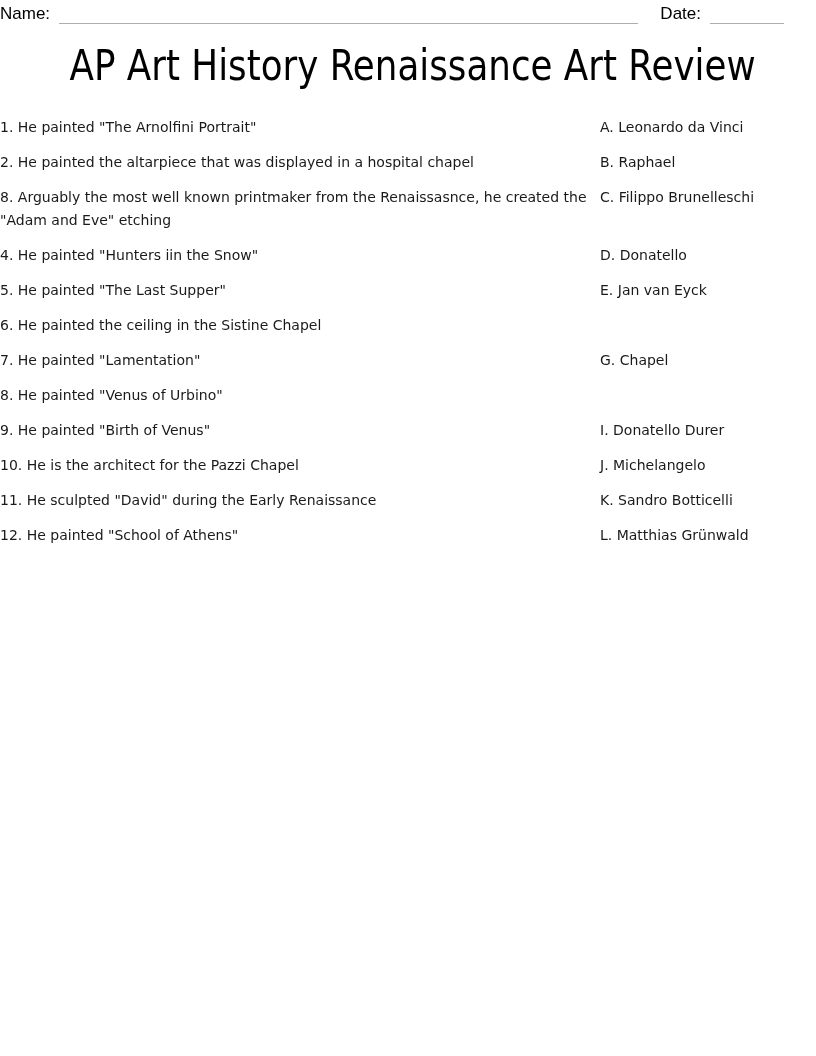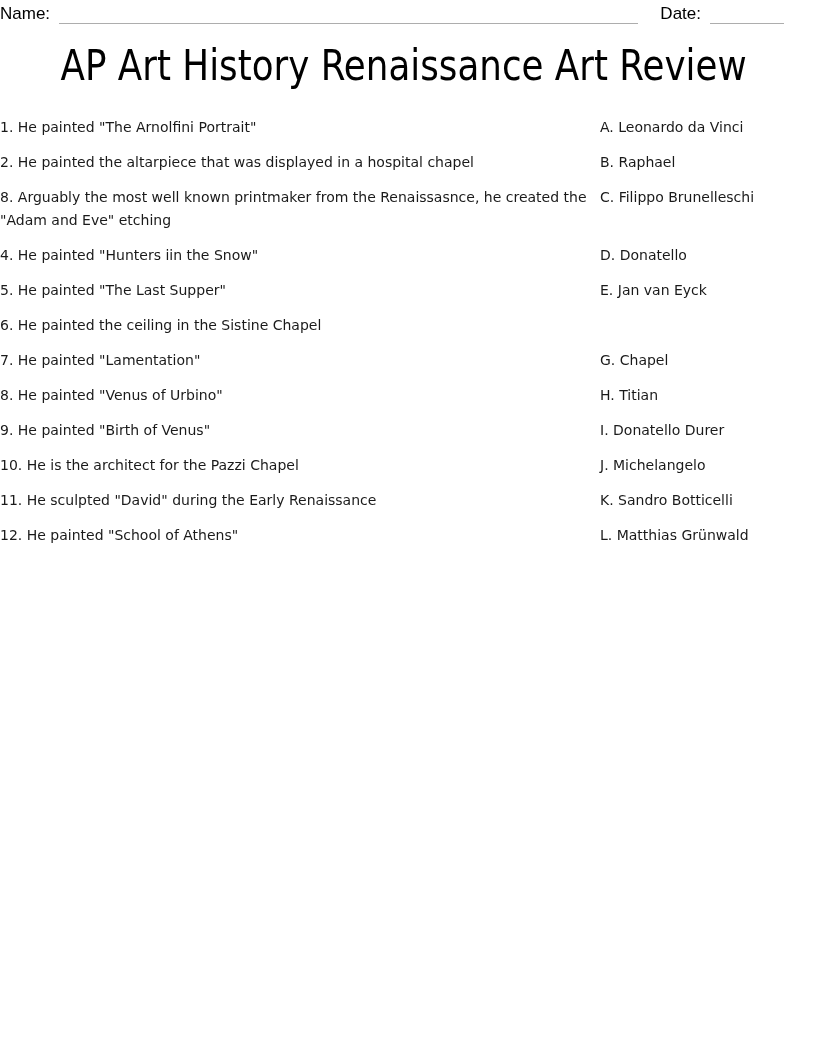--- a/index.html
+++ b/index.html
@@ -32,21 +32,21 @@
     border-bottom: 1px solid #adadad;
     height: 18px;
   }
   .name-line { flex: 1 1 auto; margin-left: 9px; margin-right: 22px; }
   .date-label { margin-right: 9px; }
   .date-line { flex: 0 0 74px; }
 
   
   .title-wrap {
     margin-top: 18px;
-    text-align: left;
+    text-align: right;
     width: 100%;
   }
   .title-text {
     display: inline-block;
     font-family: "DejaVu Sans", sans-serif;
     font-size: 42px;
     font-weight: 400;
     line-height: 48px;
     color: #000000;
     white-space: nowrap;
@@ -118,21 +118,20 @@
       <div class="q-cell">6. He painted the ceiling in the Sistine Chapel</div>
     </div>
 
     <div class="match-row">
       <div class="q-cell">7. He painted "Lamentation"</div>
       <div class="a-cell">G. Chapel</div>
     </div>
 
     <div class="match-row">
       <div class="q-cell">8. He painted "Venus of Urbino"</div>
-      <div class="a-cell">H. Titian</div>
     </div>
 
     <div class="match-row">
       <div class="q-cell">9. He painted "Birth of Venus"</div>
       <div class="a-cell">I. Donatello Durer</div>
     </div>
 
     <div class="match-row">
       <div class="q-cell">10. He is the architect for the Pazzi Chapel</div>
       <div class="a-cell">J. Michelangelo</div>

